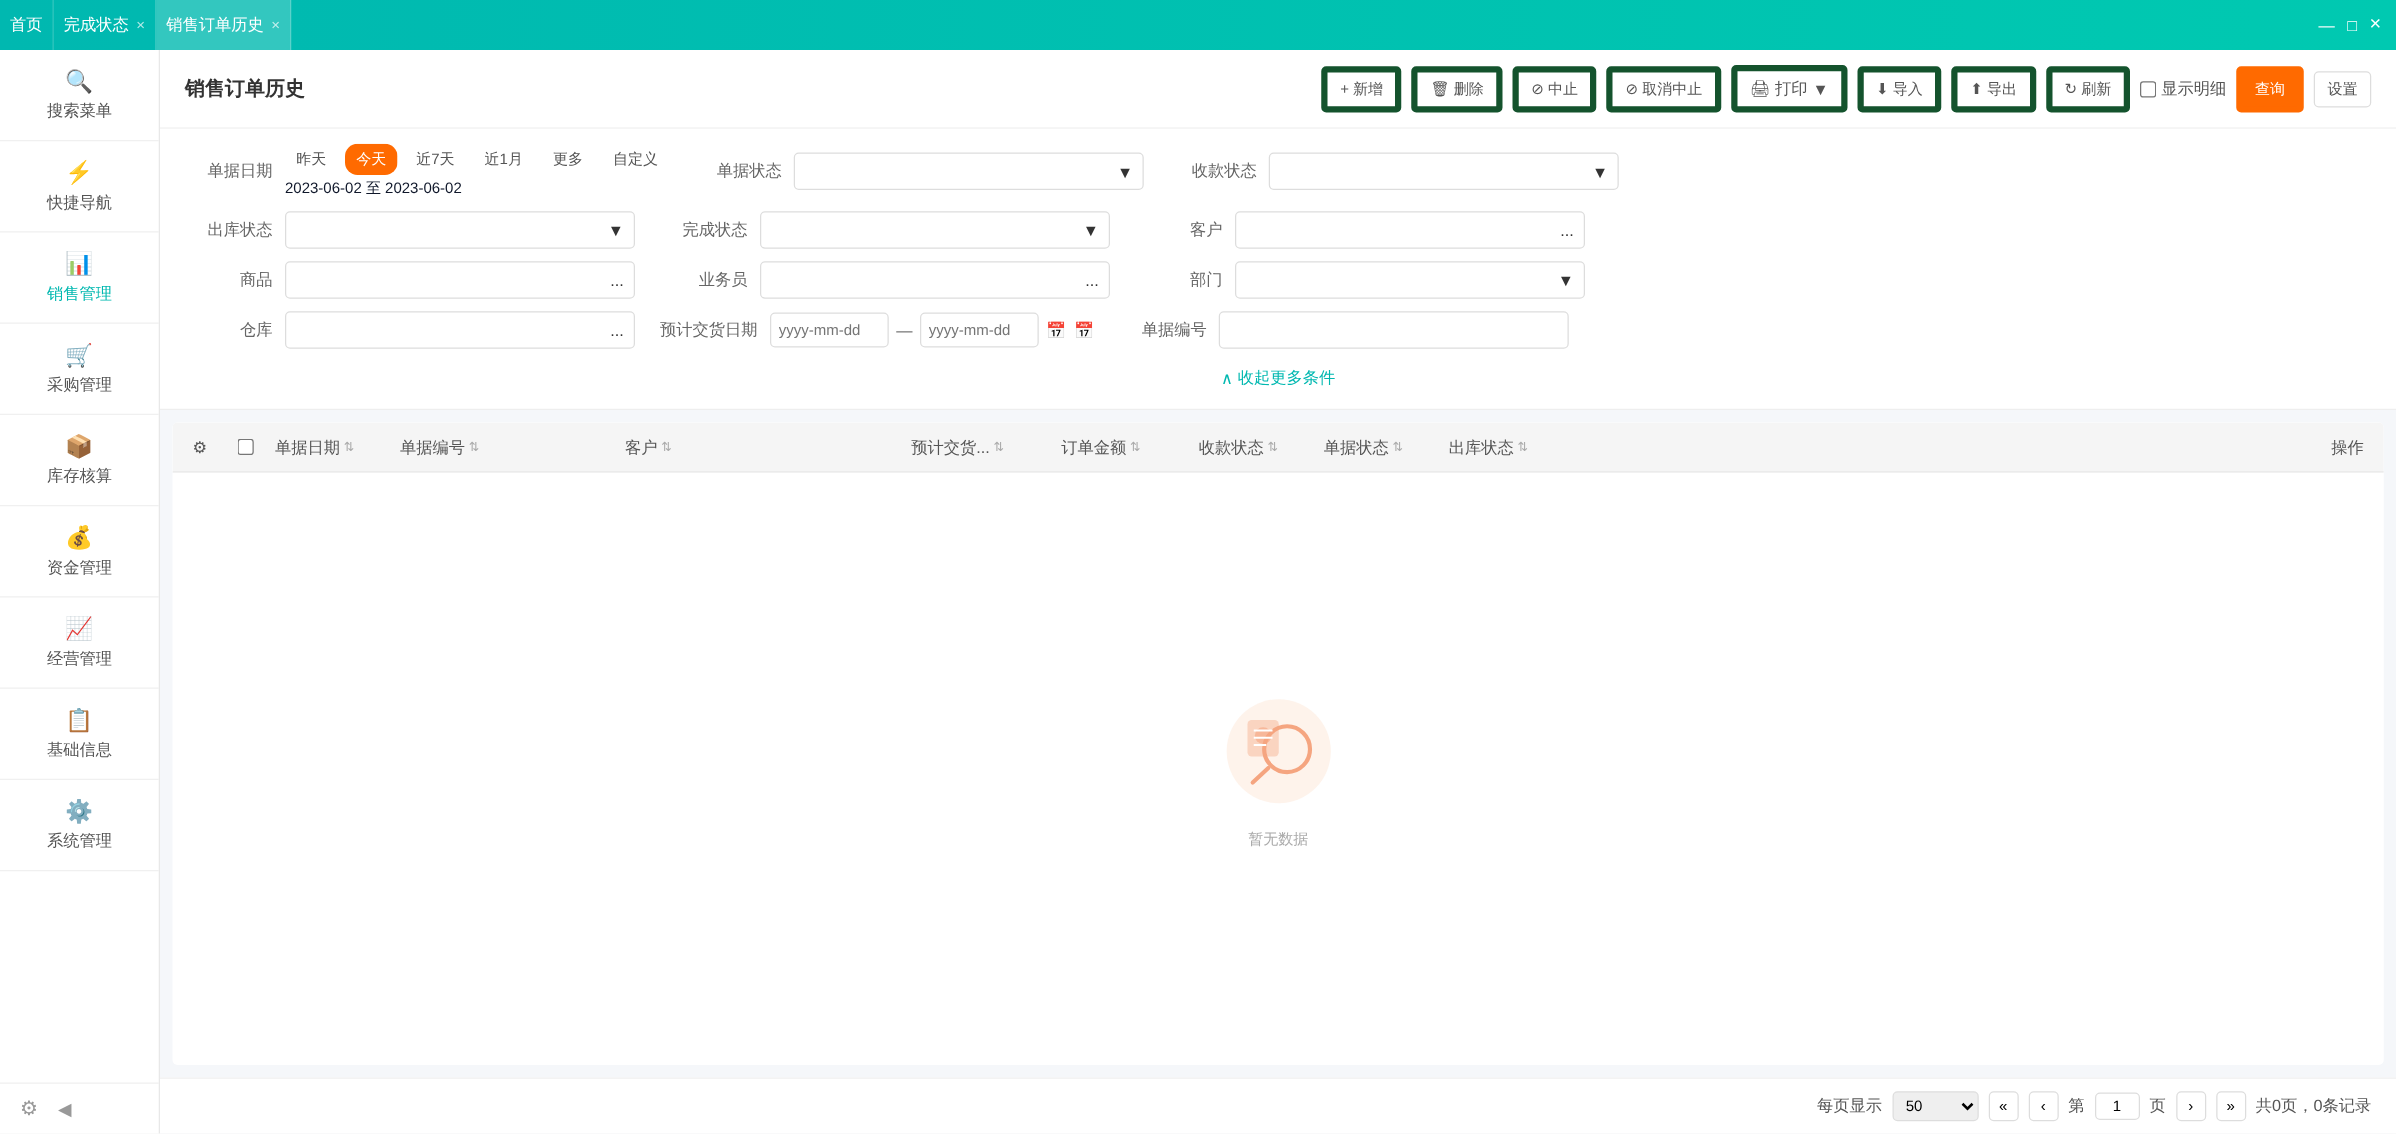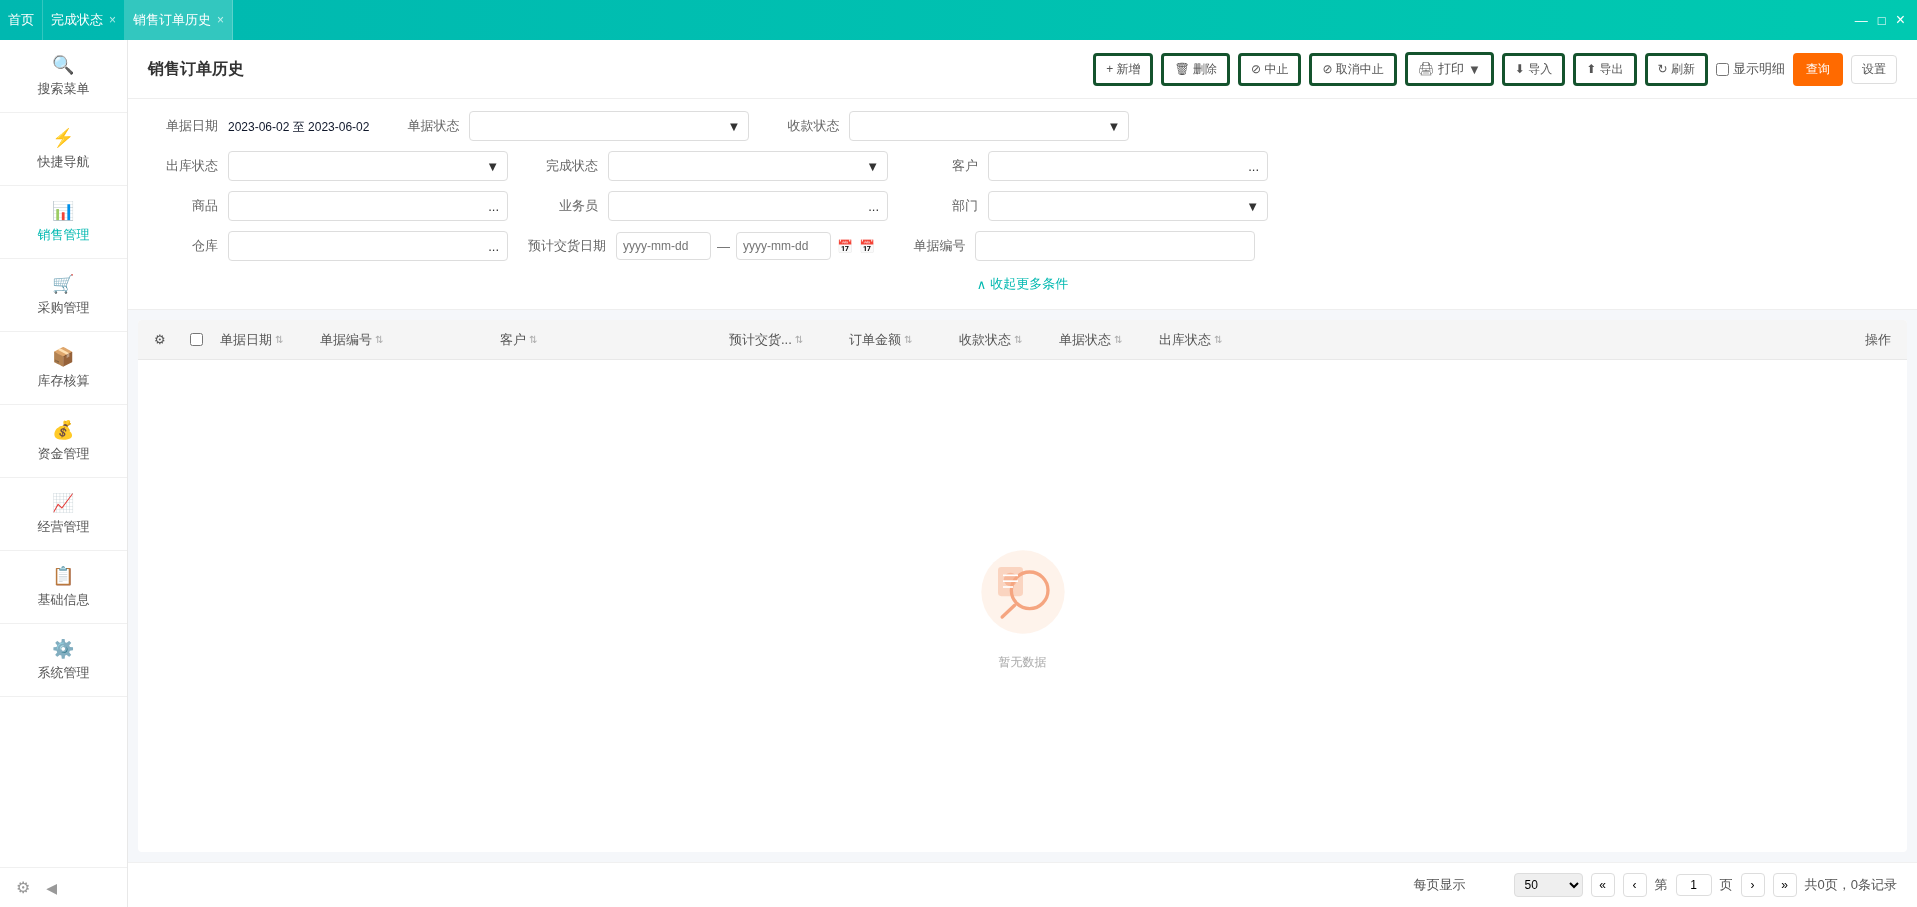--- a/index.html
+++ b/index.html
@@ -111,21 +111,21 @@
       align-items: center;
       gap: 8px;
       padding-bottom: 12px;
       justify-content: flex-end;
     }
     .toolbar-btn {
       display: flex;
       align-items: center;
       gap: 4px;
       padding: 5px 10px;
-      border: 3px solid #14532d;
+      border: 5px solid #14532d;
       background: white;
       border-radius: 4px;
       cursor: pointer;
       color: #555;
       font-size: 12px;
     }
     .toolbar-btn.primary {
       background: #ff6a00;
       border-color: #ff6a00;
       color: white;
@@ -304,21 +304,20 @@
       border-top: 1px solid #f0f0f0;
       gap: 8px;
       font-size: 12px;
       color: #555;
     }
     .page-select {
       border: 1px solid #ddd;
       border-radius: 4px;
       padding: 3px 20px 3px 6px;
       font-size: 12px;
-      margin-left: 40px;
     }
     .page-btn {
       width: 24px;
       height: 24px;
       border: 1px solid #ddd;
       border-radius: 4px;
       background: white;
       cursor: pointer;
       display: flex;
       align-items: center;
@@ -428,20 +427,28 @@
           <button class="toolbar-btn secondary">设置</button>
         </div>
       </div>
     </div>
 
     <div class="filter-area">
 
       <div class="filter-row">
         <span class="filter-label">单据日期</span>
         <div style="display:flex; flex-direction:column; margin-right:20px;">
+          <div class="date-group">
+            <span class="date-btn">昨天</span>
+            <span class="date-btn active">今天</span>
+            <span class="date-btn">近7天</span>
+            <span class="date-btn">近1月</span>
+            <span class="date-btn">更多</span>
+            <span class="date-btn">自定义</span>
+          </div>
           <span class="date-range-text">2023-06-02 至 2023-06-02</span>
         </div>
         <span class="filter-label">单据状态</span>
         <div class="filter-control">
           <div class="filter-select">
             <span></span>
             <span>▼</span>
           </div>
         </div>
         <span class="filter-label">收款状态</span>

